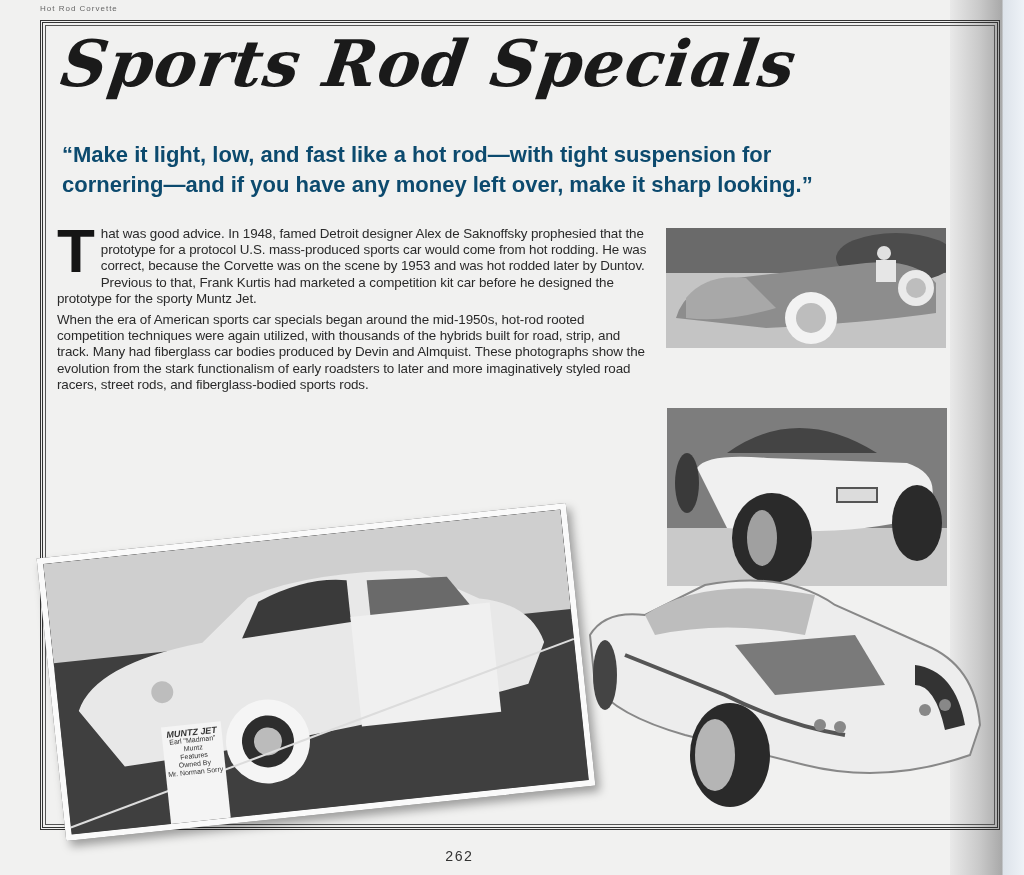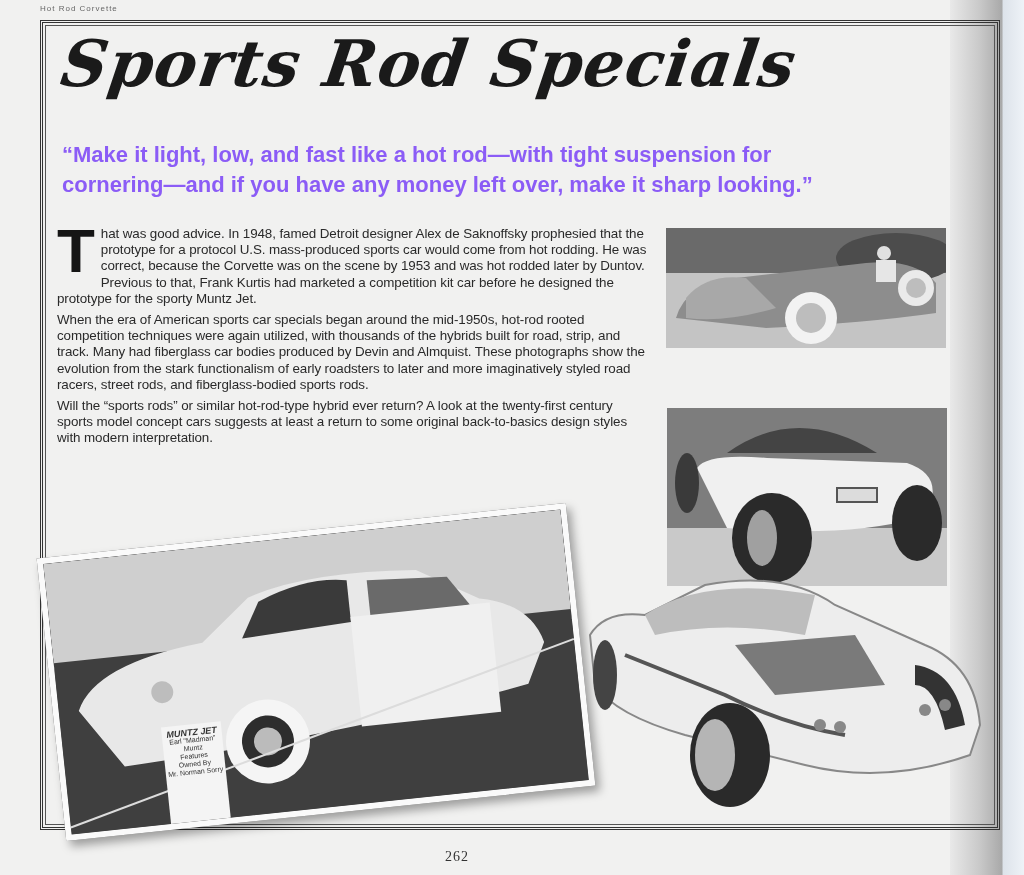--- a/index.html
+++ b/index.html
@@ -23,21 +23,21 @@
   }
   .title {
     position: absolute; left: 62px; top: 22px;
     font-family: "DejaVu Serif", serif; font-style: italic; font-weight: bold;
     font-size: 64px; letter-spacing: 1px; color: #1a1a1a; line-height: 1.3;
     transform: skewX(-8deg);
   }
   .quote {
     position: absolute; left: 62px; top: 140px; width: 790px;
     font-family: "Liberation Sans", sans-serif; font-weight: bold;
-    font-size: 22px; line-height: 30px; color: #8b5cf6;
+    font-size: 22px; line-height: 30px; color: #0c4a6e;
   }
   .body-text {
     position: absolute; left: 57px; top: 226px; width: 590px;
     font-family: "Liberation Sans", sans-serif; font-size: 13.4px; line-height: 16.2px;
     color: #2a2a2a; letter-spacing: -0.1px;
   }
   .body-text p { margin: 0 0 5px 0; }
   .dropcap {
     float: left; font-family: "Liberation Sans", sans-serif; font-weight: bold;
     font-size: 62px; line-height: 48px; margin: 1px 6px 0 0; color: #151515;
@@ -49,21 +49,21 @@
   .photo-1 { left: 666px; top: 228px; width: 280px; height: 120px; background: #bdbdbd; }
   .photo-2 { left: 667px; top: 408px; width: 280px; height: 178px; background: #8a8a8a; }
   .photo-3 {
     left: 50px; top: 530px; width: 520px; height: 272px; background: #4a4a4a;
     transform: rotate(-6deg); transform-origin: 50% 50%;
     border: 6px solid #fafafa; box-shadow: 4px 6px 10px rgba(0,0,0,0.35);
   }
   .photo-4 { left: 585px; top: 575px; width: 400px; height: 240px; background: transparent; }
   .page-number {
     position: absolute; left: 445px; top: 849px; font-size: 14px; color: #333;
-    font-family: Liberation Serif, serif; letter-spacing: 1px;
+    font-family: Liberation Mono, monospace; letter-spacing: 1px;
   }
   .gutter {
     position: absolute; left: 950px; top: 0; width: 74px; height: 875px;
     background: linear-gradient(90deg, #e9e9e9 0%, #c9c9c9 40%, #a9a9a9 70%, #dde3ea 72%, #eef2f7 100%);
   }
   .sign {
     position: absolute; left: 100px; top: 175px; width: 60px; height: 100px;
     background: #f4f4f4; font-size: 7px; color: #333; text-align: center; padding-top: 4px;
     box-sizing: border-box; line-height: 8px;
   }
@@ -82,21 +82,20 @@
 <div class="title">Sports Rod Specials</div>
 
 <div class="quote">“Make it light, low, and fast like a hot rod—with tight suspension for cornering—and if you have any money left over, make it sharp looking.”</div>
 
 <div class="body-text">
   <p>
     <span class="dropcap">T</span>
     <span>hat was good advice. In 1948, famed Detroit designer Alex de Saknoffsky prophesied that the prototype for a protocol U.S. mass-produced sports car would come from hot rodding. He was correct, because the Corvette was on the scene by 1953 and was hot rodded later by Duntov. Previous to that, Frank Kurtis had marketed a competition kit car before he designed the prototype for the sporty Muntz Jet.</span>
   </p>
   <p>When the era of American sports car specials began around the mid-1950s, hot-rod rooted competition techniques were again utilized, with thousands of the hybrids built for road, strip, and track. Many had fiberglass car bodies produced by Devin and Almquist. These photographs show the evolution from the stark functionalism of early roadsters to later and more imaginatively styled road racers, street rods, and fiberglass-bodied sports rods.</p>
-  <p>Will the “sports rods” or similar hot-rod-type hybrid ever return? A look at the twenty-first century sports model concept cars suggests at least a return to some original back-to-basics design styles with modern interpretation.</p>
 </div>
 
 <div class="photo photo-1">
   <svg viewBox="0 0 280 120" preserveAspectRatio="none">
     <rect width="280" height="120" fill="#c4c4c4"></rect>
     <rect width="280" height="45" fill="#6a6a6a"></rect>
     <ellipse cx="230" cy="30" rx="60" ry="25" fill="#4c4c4c"></ellipse>
     <path d="M10 90 Q20 55 70 50 L200 35 Q250 30 270 55 L270 85 Q200 95 100 100 Z" fill="#8d8d8d"></path>
     <path d="M20 70 Q40 45 80 50 L110 80 Q60 95 20 90 Z" fill="#a8a8a8"></path>
     <circle cx="145" cy="90" r="26" fill="#f2f2f2"></circle>

